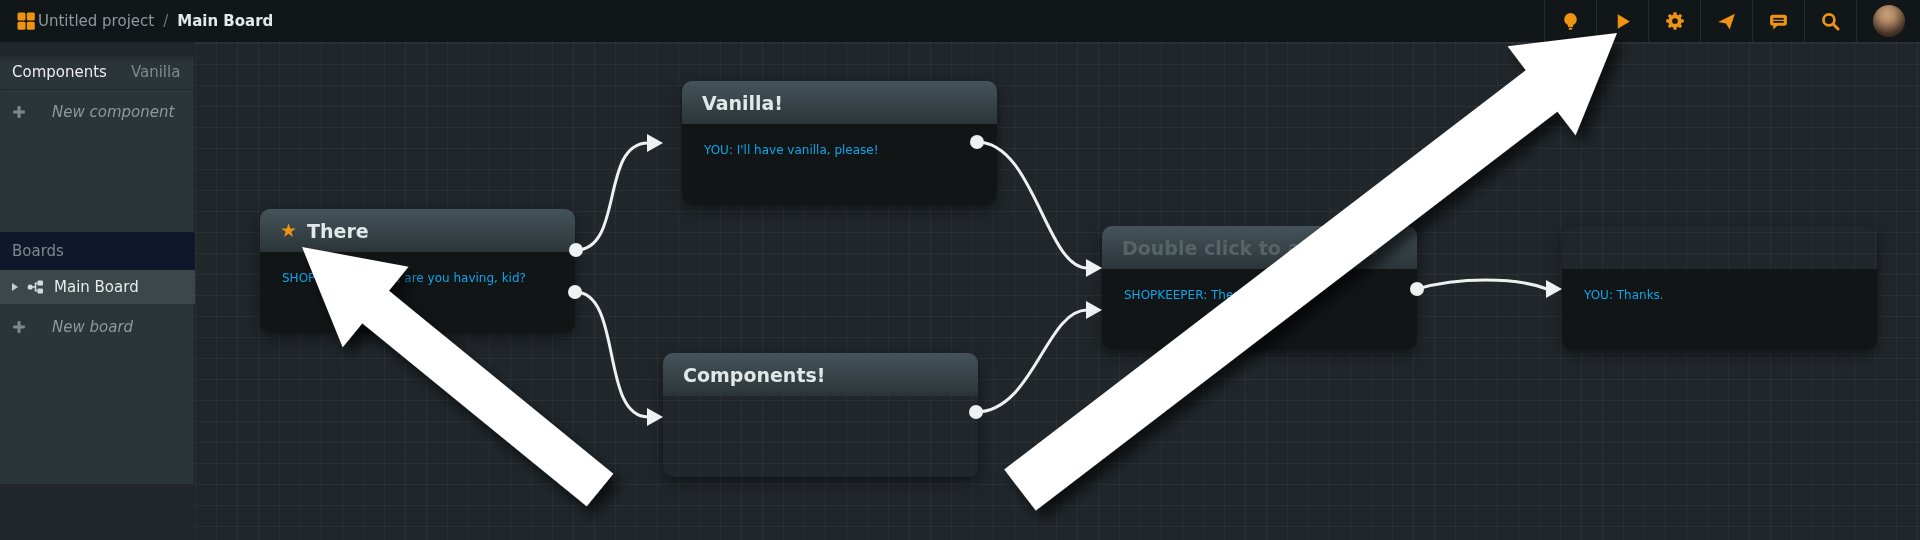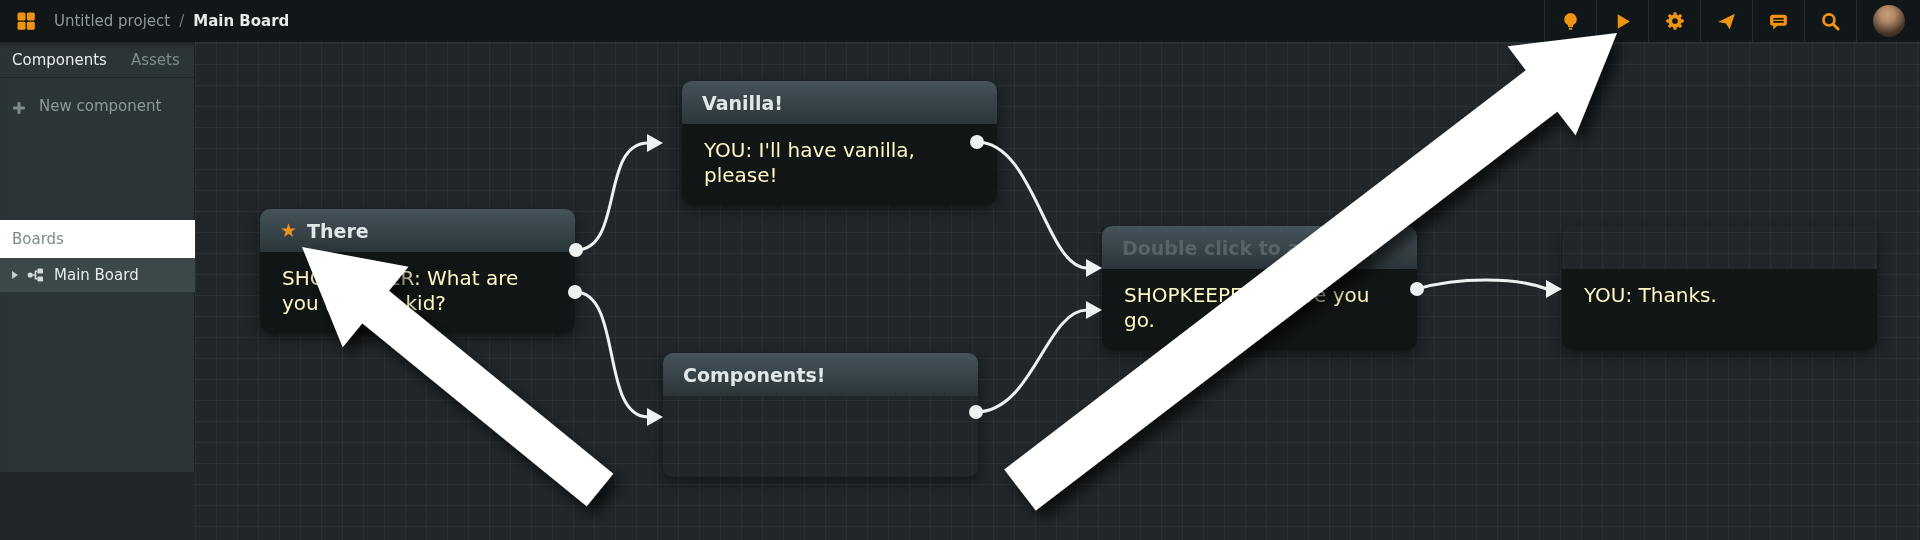--- a/index.html
+++ b/index.html
@@ -4,45 +4,45 @@
 <style>
   * { margin:0; padding:0; box-sizing:border-box; }
   html,body { width:1920px; height:540px; overflow:hidden; background:#20262a;
               font-family:"DejaVu Sans","Liberation Sans",sans-serif; }
   #app { position:relative; width:1920px; height:540px; }
 
   
   .topbar { position:absolute; left:0; top:0; width:1920px; height:42px;
             background:#111618; z-index:6; display:flex; align-items:center; }
   .grid-icon { margin-left:16px; width:20px; height:20px; flex:0 0 auto; }
-  .breadcrumb { margin-left:18px; font-size:15px; color:#8e999c; display:flex; gap:9px; align-items:center; }
+  .breadcrumb { margin-left:2px; font-size:15px; color:#8e999c; display:flex; gap:9px; align-items:center; }
   .crumb-board { color:#e4e9ea; font-weight:bold; }
   .crumb-sep { color:#6d787b; }
   .topbar-icons { position:absolute; right:0; top:0; height:42px; display:flex; }
   .icon-cell { width:52px; height:42px; border-left:1px solid #232b2d;
                display:flex; align-items:center; justify-content:center; cursor:pointer; }
   .avatar-cell { width:64px; }
   .avatar { width:32px; height:32px; border-radius:50%;
             background:radial-gradient(circle at 45% 30%, #c9a07b 0%, #b08864 26%, #7d6048 46%, #473527 66%, #241a12 100%); }
 
   
-  .sidebar { position:absolute; left:0; top:42px; width:195px; height:430px;
+  .sidebar { position:absolute; left:0; top:54px; width:195px; height:430px;
              background:#2b3437; z-index:5; border-right:1px solid #1b2224;
              box-shadow:inset 0 8px 7px -6px rgba(0,0,0,.4); }
   .side-tabs { height:36px; display:flex; align-items:center;
                border-bottom:1px solid rgba(0,0,0,.25); }
   .side-tab { font-size:15px; padding:0 12px; cursor:pointer; color:#7f8b8e; }
   .side-tab.active { color:#e9edee; }
-  .side-row { position:absolute; left:0; width:195px; display:flex; align-items:flex-end;
-              gap:13px; padding-left:12px; cursor:pointer; }
+  .side-row { position:absolute; left:0; width:195px; display:flex; align-items:center;
+              gap:26px; padding-left:12px; cursor:pointer;font-style:italic; }
   .row-newcomp { top:43px; height:30px; }
   .row-newboard { top:258px; height:30px; }
   .muted-label { color:#8d989b; font-size:15px; }
   .boards-header { position:absolute; top:178px; left:0; width:195px; height:38px;
-                   background:#ffffff; display:flex; align-items:center; padding-left:12px;
+                   background:#0f172a; display:flex; align-items:center; padding-left:12px;
                    color:#7d8a8d; font-size:15px; }
   .board-item { position:absolute; top:216px; left:0; width:195px; height:34px;
                 background:#3c4749; display:flex; align-items:center; gap:9px;
                 padding-left:12px; cursor:pointer; }
   .board-item .label { color:#e7ebeb; font-size:15px; }
   .caret { width:0; height:0; border-left:6px solid #c6cdce;
            border-top:4.5px solid transparent; border-bottom:4.5px solid transparent; }
 
   
   .canvas-bg { position:absolute; left:195px; top:42px; right:0; bottom:0; z-index:0;
@@ -55,22 +55,22 @@
 
   #nodes-layer { position:absolute; left:0; top:0; width:1920px; height:540px; z-index:2; }
   .node { position:absolute; border-radius:10px; overflow:hidden;
           box-shadow:0 5px 14px rgba(0,0,0,.45); cursor:grab; }
   .node-header { height:43px; display:flex; align-items:center; gap:10px; padding:0 20px;
                  background:linear-gradient(180deg,#45535a 0%, #2b3539 100%); }
   .node-title { font-size:19px; font-weight:bold; color:#e2e7e8; white-space:nowrap; }
   .node-title.placeholder { color:#56636 7; color:#566367; }
   .node-star { color:#ee9412; font-size:19px; line-height:1; }
   .node-body { position:absolute; top:43px; left:0; right:0; bottom:0;
-               background:#111516; padding:14px 22px; color:#fef9c3;
-               font-size:20px; line-height:25px; }
+               background:#111516; padding:14px 22px; color:#0ea5e9;
+               font-size:12px; line-height:25px; }
 
   svg.layer { position:absolute; left:0; top:0; z-index:4; pointer-events:none; }
   svg#annotations { z-index:10; }
 </style>
 </head>
 <body>
 
 <div id="app">
 
   <div class="canvas-bg"></div>
@@ -138,21 +138,21 @@
       </div>
       <div class="icon-cell avatar-cell">
         <div class="avatar"></div>
       </div>
     </div>
   </div>
 
   <div class="sidebar">
     <div class="side-tabs">
       <div class="side-tab active">Components</div>
-      <div class="side-tab">Assets</div>
+      <div class="side-tab">Vanilla</div>
     </div>
 
     <div class="side-row row-newcomp">
       <svg width="14" height="14" viewBox="0 0 14 14">
         <g fill="#7e8a8d">
             <rect x="5.5" y="1" width="3" height="12" rx="1"></rect>
             <rect x="1" y="5.5" width="12" height="3" rx="1"></rect>
           </g>
       </svg>
       <span class="muted-label">New component</span>
@@ -166,20 +166,29 @@
       <span class="caret"></span>
       <svg width="18" height="16" viewBox="0 0 18 16">
         <circle cx="3.2" cy="8" r="2.6" fill="#d5dbdb"></circle>
         <path d="M5.5,8 H8.5 M8.5,8 V4.2 H10.2 M8.5,8 V11.8 H10.2" stroke="#d5dbdb" stroke-width="1.6" fill="none"></path>
         <rect x="10.4" y="1.6" width="5.6" height="5" rx="1.2" fill="#d5dbdb"></rect>
         <rect x="10.4" y="9.4" width="5.6" height="5" rx="1.2" fill="#d5dbdb"></rect>
       </svg>
       <span class="label">Main Board</span>
     </div>
 
+    <div class="side-row row-newboard">
+      <svg width="14" height="14" viewBox="0 0 14 14">
+        <g fill="#7e8a8d">
+            <rect x="5.5" y="1" width="3" height="12" rx="1"></rect>
+            <rect x="1" y="5.5" width="12" height="3" rx="1"></rect>
+          </g>
+      </svg>
+      <span class="muted-label">New board</span>
+    </div>
   </div>
 
   <div id="nodes-layer">
       <div class="node" style="left: 260px; top: 209px; width: 315px; height: 124px;">
     <div class="node-header">
       <span class="node-star">★</span>
       <span class="node-title">There</span>
     </div>
     <div class="node-body">SHOPKEEPER: What are you having, kid?</div>
   </div>

